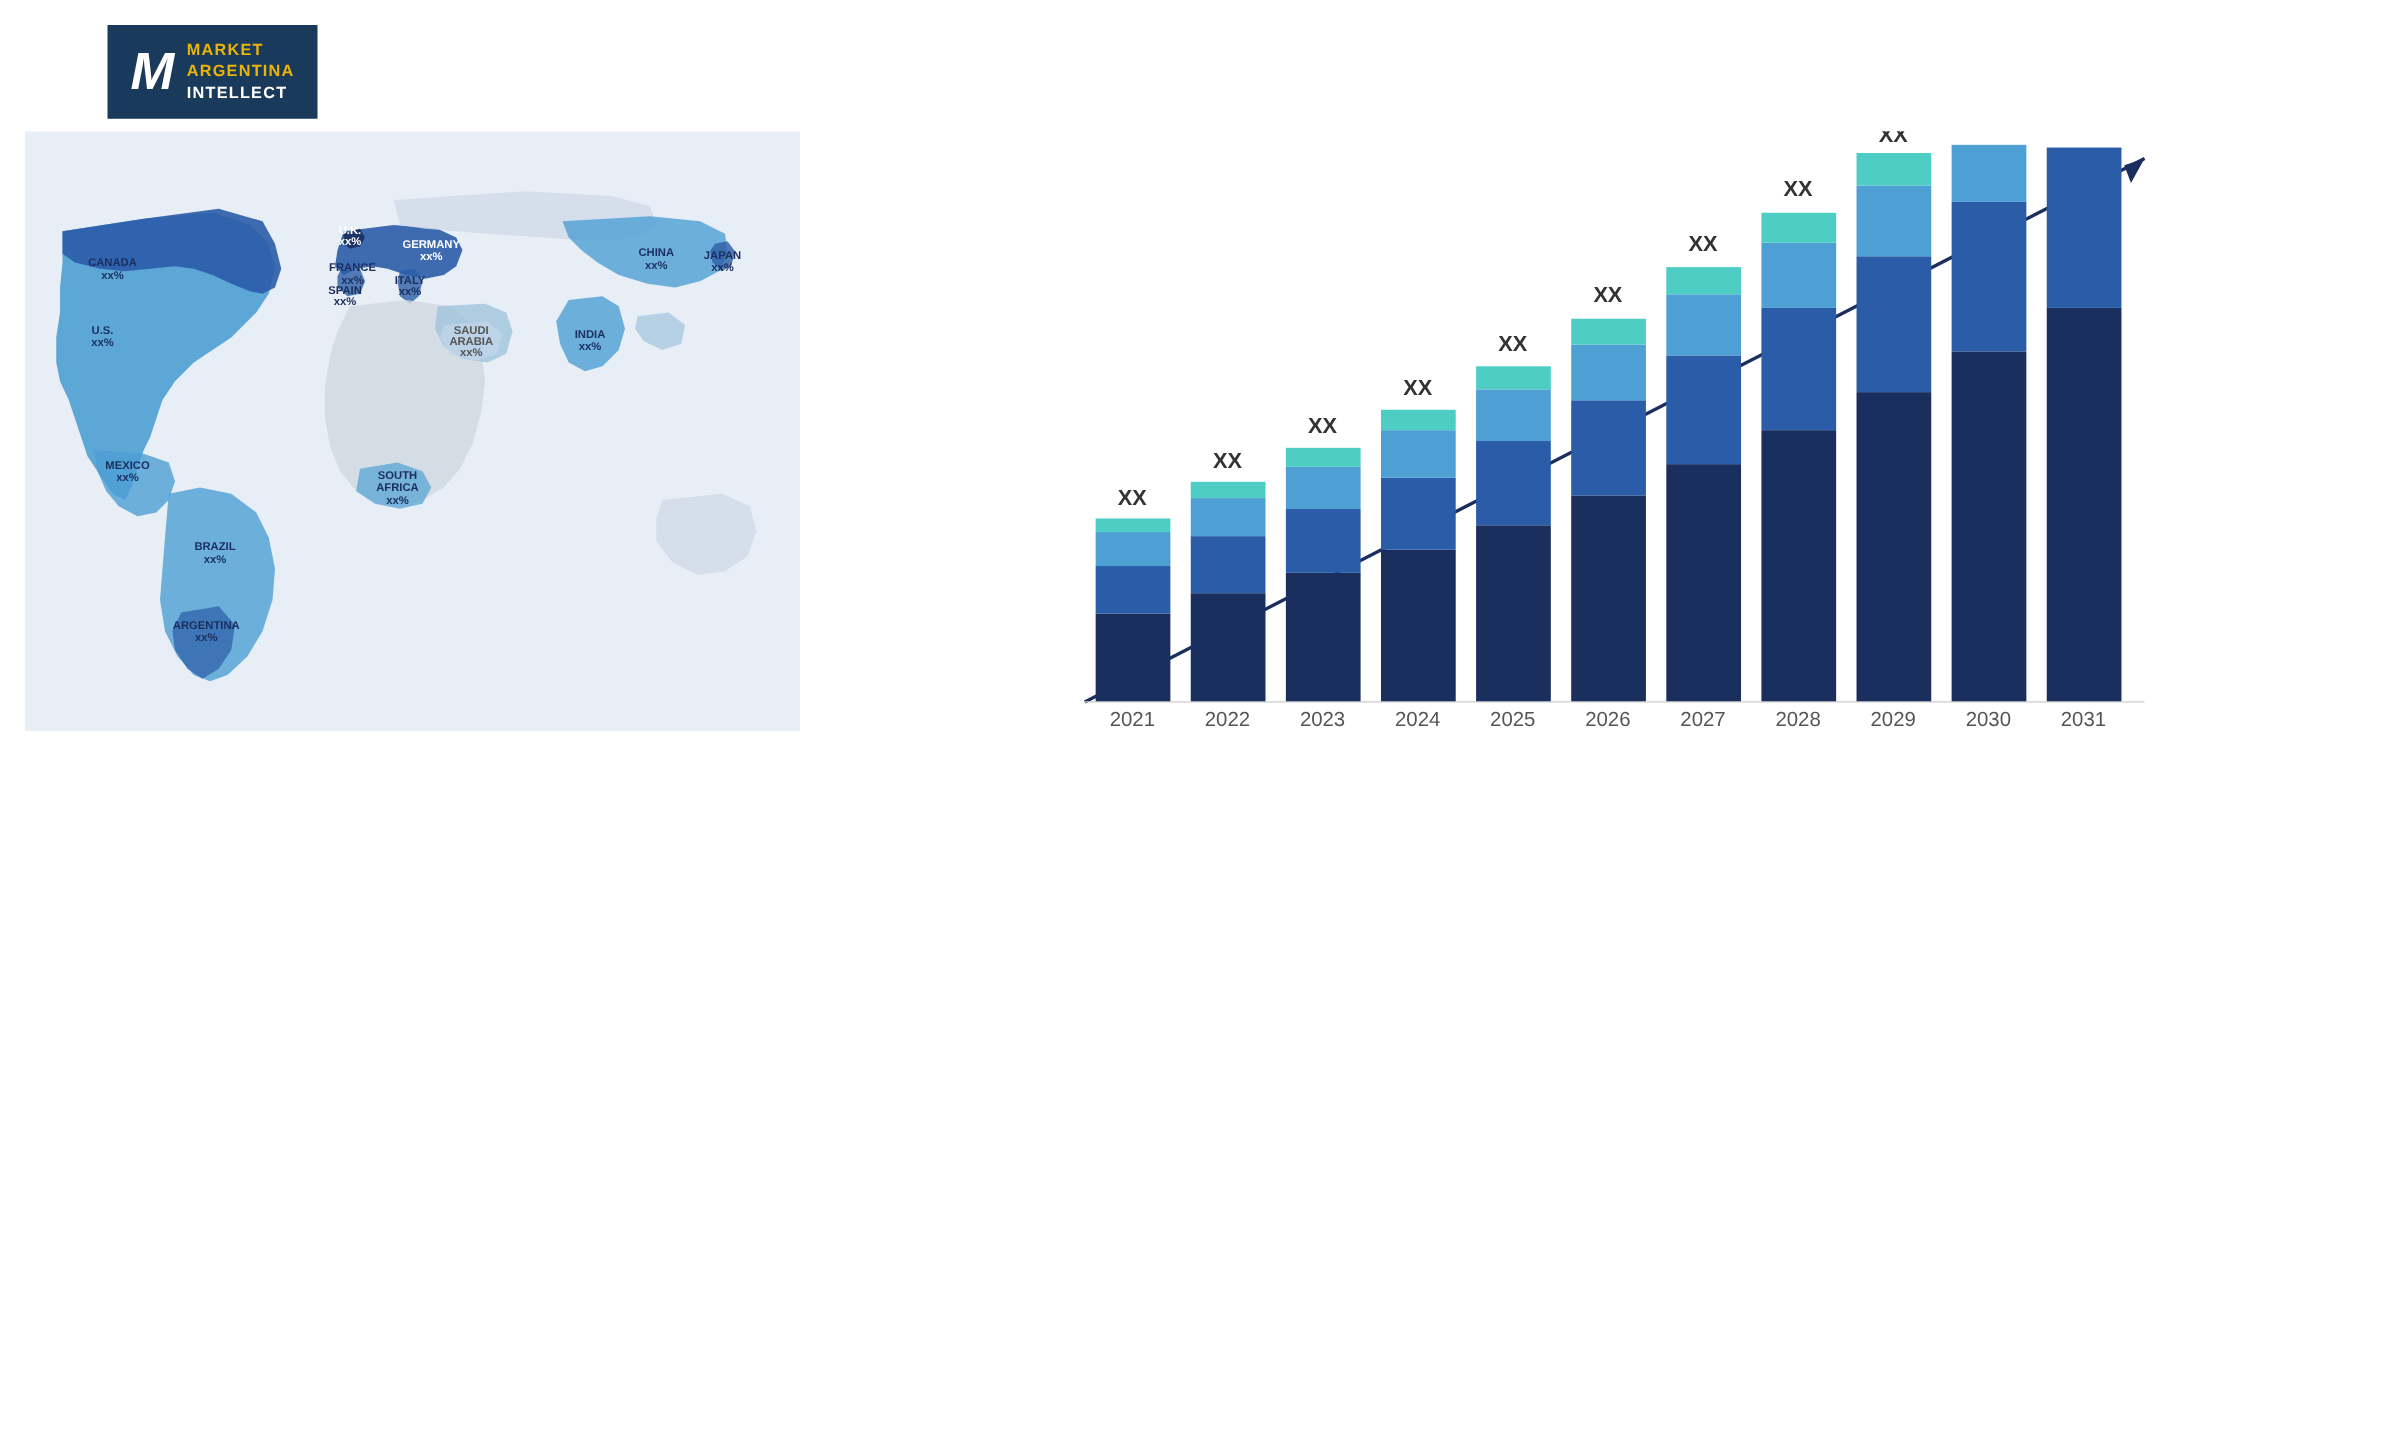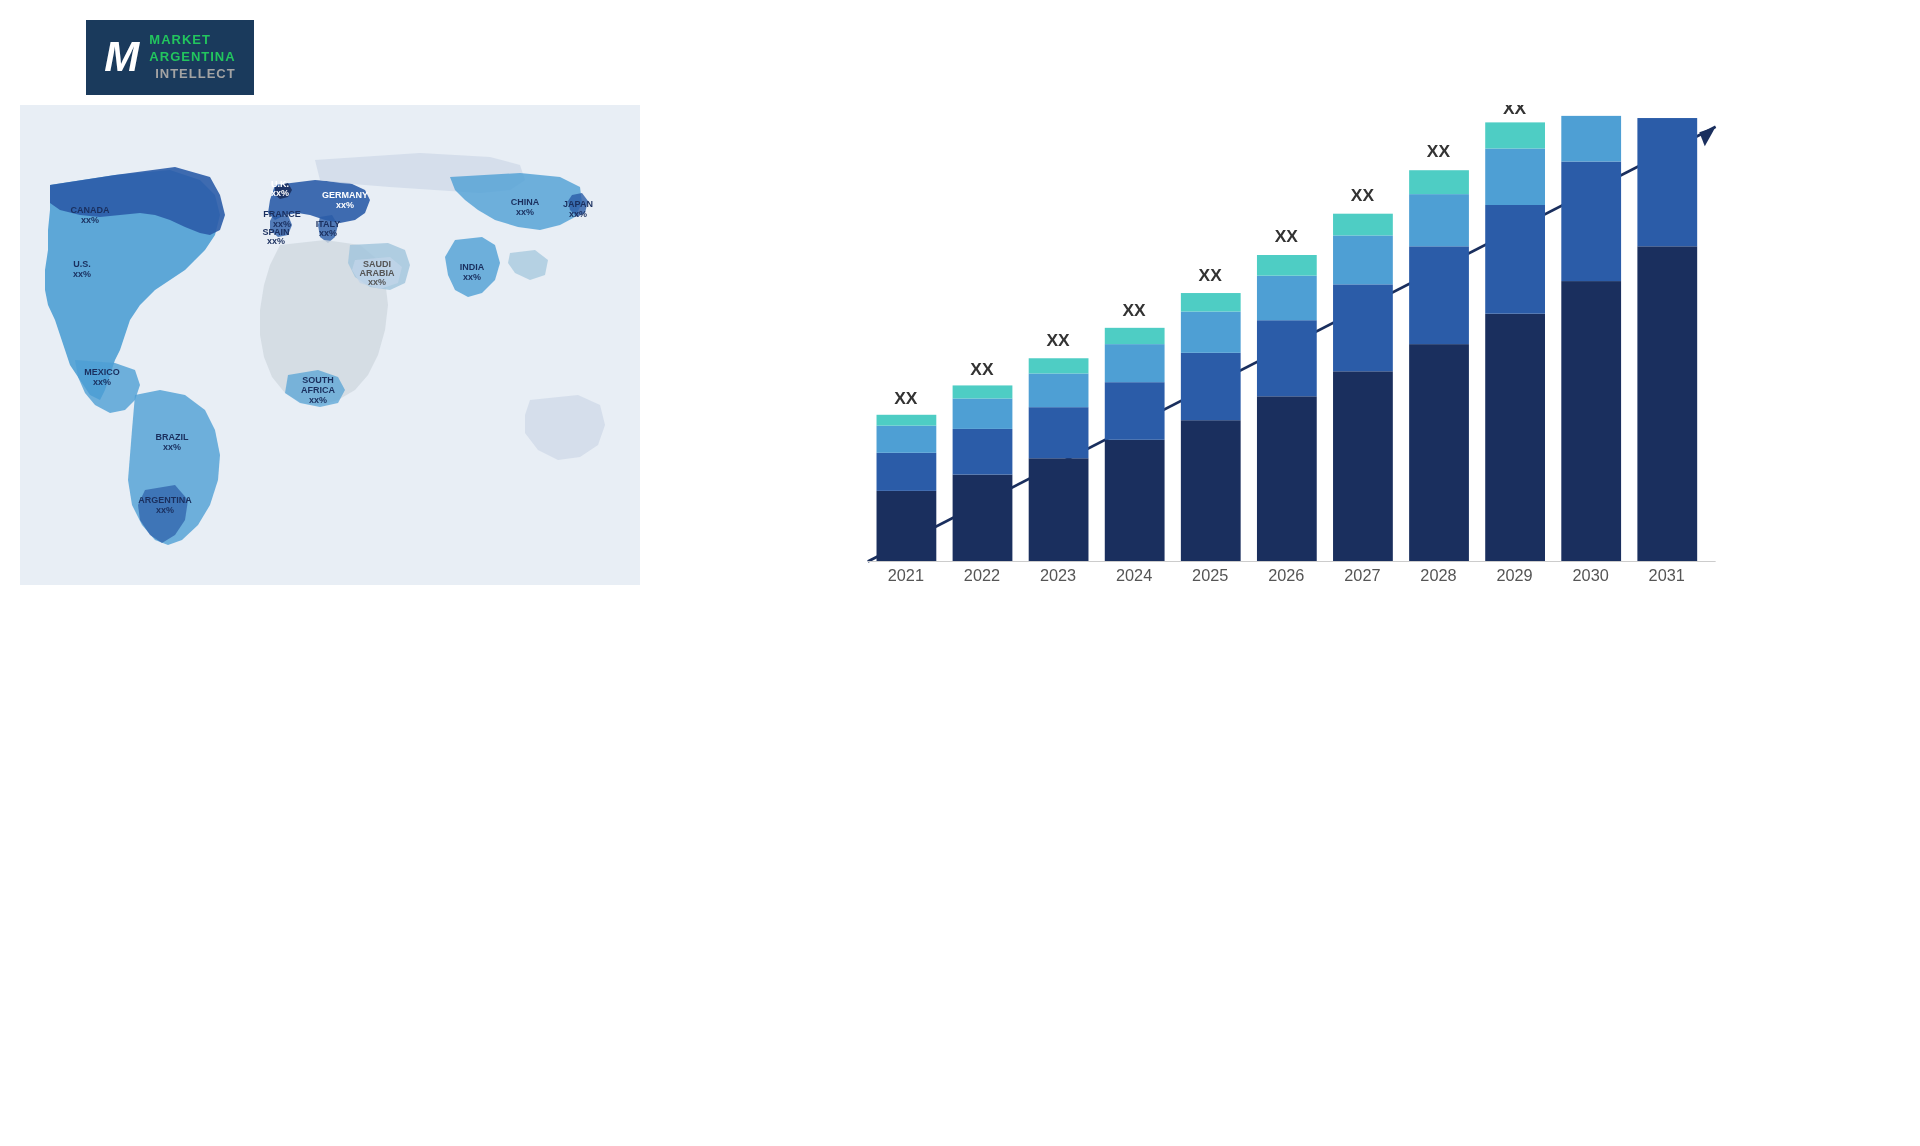--- a/index.html
+++ b/index.html
@@ -42,29 +42,28 @@
       color: #fff;
       font-size: 42px;
       font-weight: 900;
       font-style: italic;
     }
     .logo-text-block {
       display: flex;
       flex-direction: column;
     }
     .logo-text-block span {
-      color: #22c55e;
+      color: #eab308;
       font-size: 13px;
       font-weight: 700;
       letter-spacing: 1px;
       line-height: 1.3;
     }
     .logo-text-block .intellect {
-      color: #a3a3a3;
-      text-align: right;
+      color: #ffffff;
     }
 
     
     .content {
       display: flex;
       padding: 0 20px;
       height: calc(1146px - 90px);
       gap: 0;
     }
 

